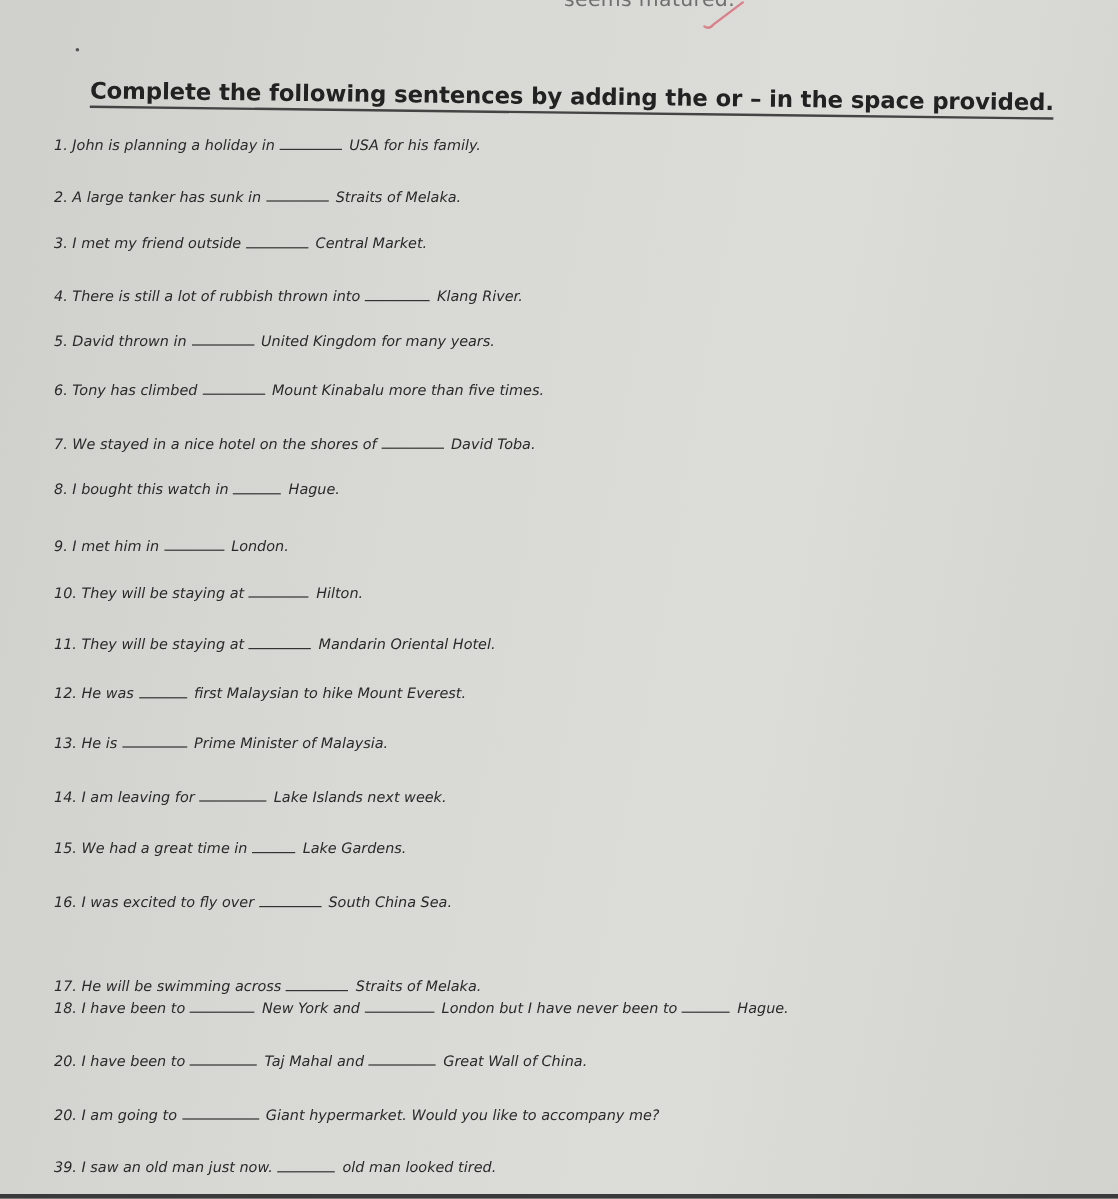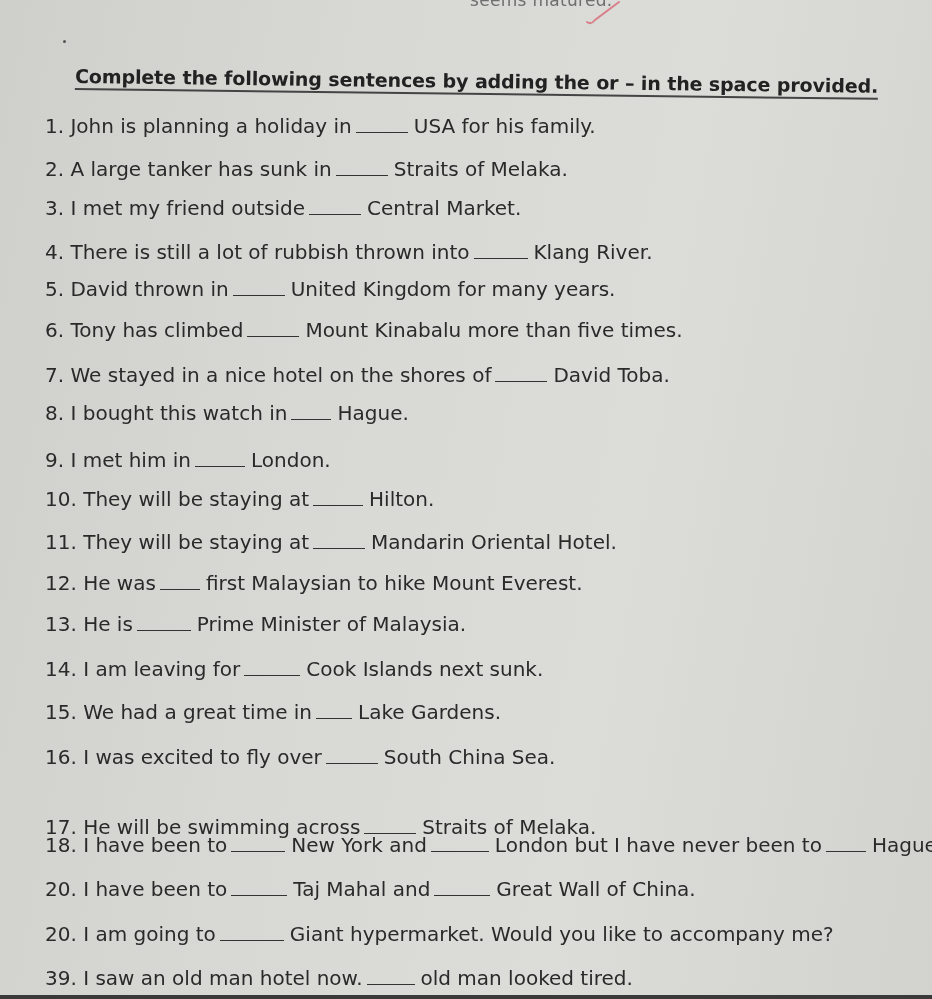--- a/index.html
+++ b/index.html
@@ -22,22 +22,22 @@
     background: #555; border-radius: 50%;
   }
   .instruction {
     position: absolute; left: 75px; top: 65px;
     font-size: 19px; font-weight: bold; color: #222;
     border-bottom: 2px solid #444; padding-bottom: 1px;
     transform: rotate(0.7deg); transform-origin: left center;
     white-space: nowrap; letter-spacing: -0.1px;
   }
   .question {
-    position: absolute; font-size: 20px; color: #2a2a2a;
-    white-space: nowrap; filter: blur(0.25px);
+    position: absolute; font-size: 12px; color: #2a2a2a;
+    white-space: nowrap; filter: blur(0.25px); font-style: italic;
   }
   .question .blank {
     display: inline-block; border-bottom: 1.5px solid #333;
     height: 1px; vertical-align: baseline; margin: 0 6px 0 4px;
   }
   .bottom-strip {
     position: absolute; left: 0; bottom: 0; width: 932px; height: 4px;
     background: #3a3a3a;
   }
 </style>
@@ -60,24 +60,24 @@
       <div class="question" style="left: 45px; top: 240px;"><span>4.</span> <span>There is still a lot of rubbish thrown into</span><span class="blank" style="width: 54px;"></span><span>Klang River.</span></div>
       <div class="question" style="left: 45px; top: 277px;"><span>5.</span> <span>David thrown in</span><span class="blank" style="width: 52px;"></span><span>United Kingdom for many years.</span></div>
       <div class="question" style="left: 45px; top: 318px; text-align: center;"><span>6.</span> <span>Tony has climbed</span><span class="blank" style="width: 52px;"></span><span>Mount Kinabalu more than five times.</span></div>
       <div class="question" style="left: 45px; top: 363px;"><span>7.</span> <span>We stayed in a nice hotel on the shores of</span><span class="blank" style="width: 52px;"></span><span>David Toba.</span></div>
       <div class="question" style="left: 45px; top: 401px;"><span>8.</span> <span>I bought this watch in</span><span class="blank" style="width: 40px;"></span><span>Hague.</span></div>
       <div class="question" style="left: 45px; top: 448px;"><span>9.</span> <span>I met him in</span><span class="blank" style="width: 50px;"></span><span>London.</span></div>
       <div class="question" style="left: 45px; top: 487px;"><span>10.</span> <span>They will be staying at</span><span class="blank" style="width: 50px;"></span><span>Hilton.</span></div>
       <div class="question" style="left: 45px; top: 530px;"><span>11.</span> <span>They will be staying at</span><span class="blank" style="width: 52px;"></span><span>Mandarin Oriental Hotel.</span></div>
       <div class="question" style="left: 45px; top: 571px;"><span>12.</span> <span>He was</span><span class="blank" style="width: 40px;"></span><span>first Malaysian to hike Mount Everest.</span></div>
       <div class="question" style="left: 45px; top: 612px;"><span>13.</span> <span>He is</span><span class="blank" style="width: 54px;"></span><span>Prime Minister of Malaysia.</span></div>
-      <div class="question" style="left: 45px; top: 657px;"><span>14.</span> <span>I am leaving for</span><span class="blank" style="width: 56px;"></span><span>Cook Islands next sunk.</span></div>
+      <div class="question" style="left: 45px; top: 657px;"><span>14.</span> <span>I am leaving for</span><span class="blank" style="width: 56px;"></span><span>Lake Islands next week.</span></div>
       <div class="question" style="left: 45px; top: 700px;"><span>15.</span> <span>We had a great time in</span><span class="blank" style="width: 36px;"></span><span>Lake Gardens.</span></div>
       <div class="question" style="left: 45px; top: 745px;"><span>16.</span> <span>I was excited to fly over</span><span class="blank" style="width: 52px;"></span><span>South China Sea.</span></div>
       <div class="question" style="left: 45px; top: 815px;"><span>17.</span> <span>He will be swimming across</span><span class="blank" style="width: 52px;"></span><span>Straits of Melaka.</span></div>
       <div class="question" style="left: 45px; top: 833px;"><span>18.</span> <span>I have been to</span><span class="blank" style="width: 54px;"></span><span>New York and</span><span class="blank" style="width: 58px;"></span><span>London but I have never been to</span><span class="blank" style="width: 40px;"></span><span>Hague.</span></div>
       <div class="question" style="left: 45px; top: 877px;"><span>20.</span> <span>I have been to</span><span class="blank" style="width: 56px;"></span><span>Taj Mahal and</span><span class="blank" style="width: 56px;"></span><span>Great Wall of China.</span></div>
       <div class="question" style="left: 45px; top: 922px;"><span>20.</span> <span>I am going to</span><span class="blank" style="width: 64px;"></span><span>Giant hypermarket. Would you like to accompany me?</span></div>
-      <div class="question" style="left: 45px; top: 966px;"><span>39.</span> <span>I saw an old man hotel now.</span><span class="blank" style="width: 48px;"></span><span>old man looked tired.</span></div>
+      <div class="question" style="left: 45px; top: 966px;"><span>39.</span> <span>I saw an old man just now.</span><span class="blank" style="width: 48px;"></span><span>old man looked tired.</span></div>
     </div>
 
   <div class="bottom-strip"></div>
 </div>
 
 </body></html>

